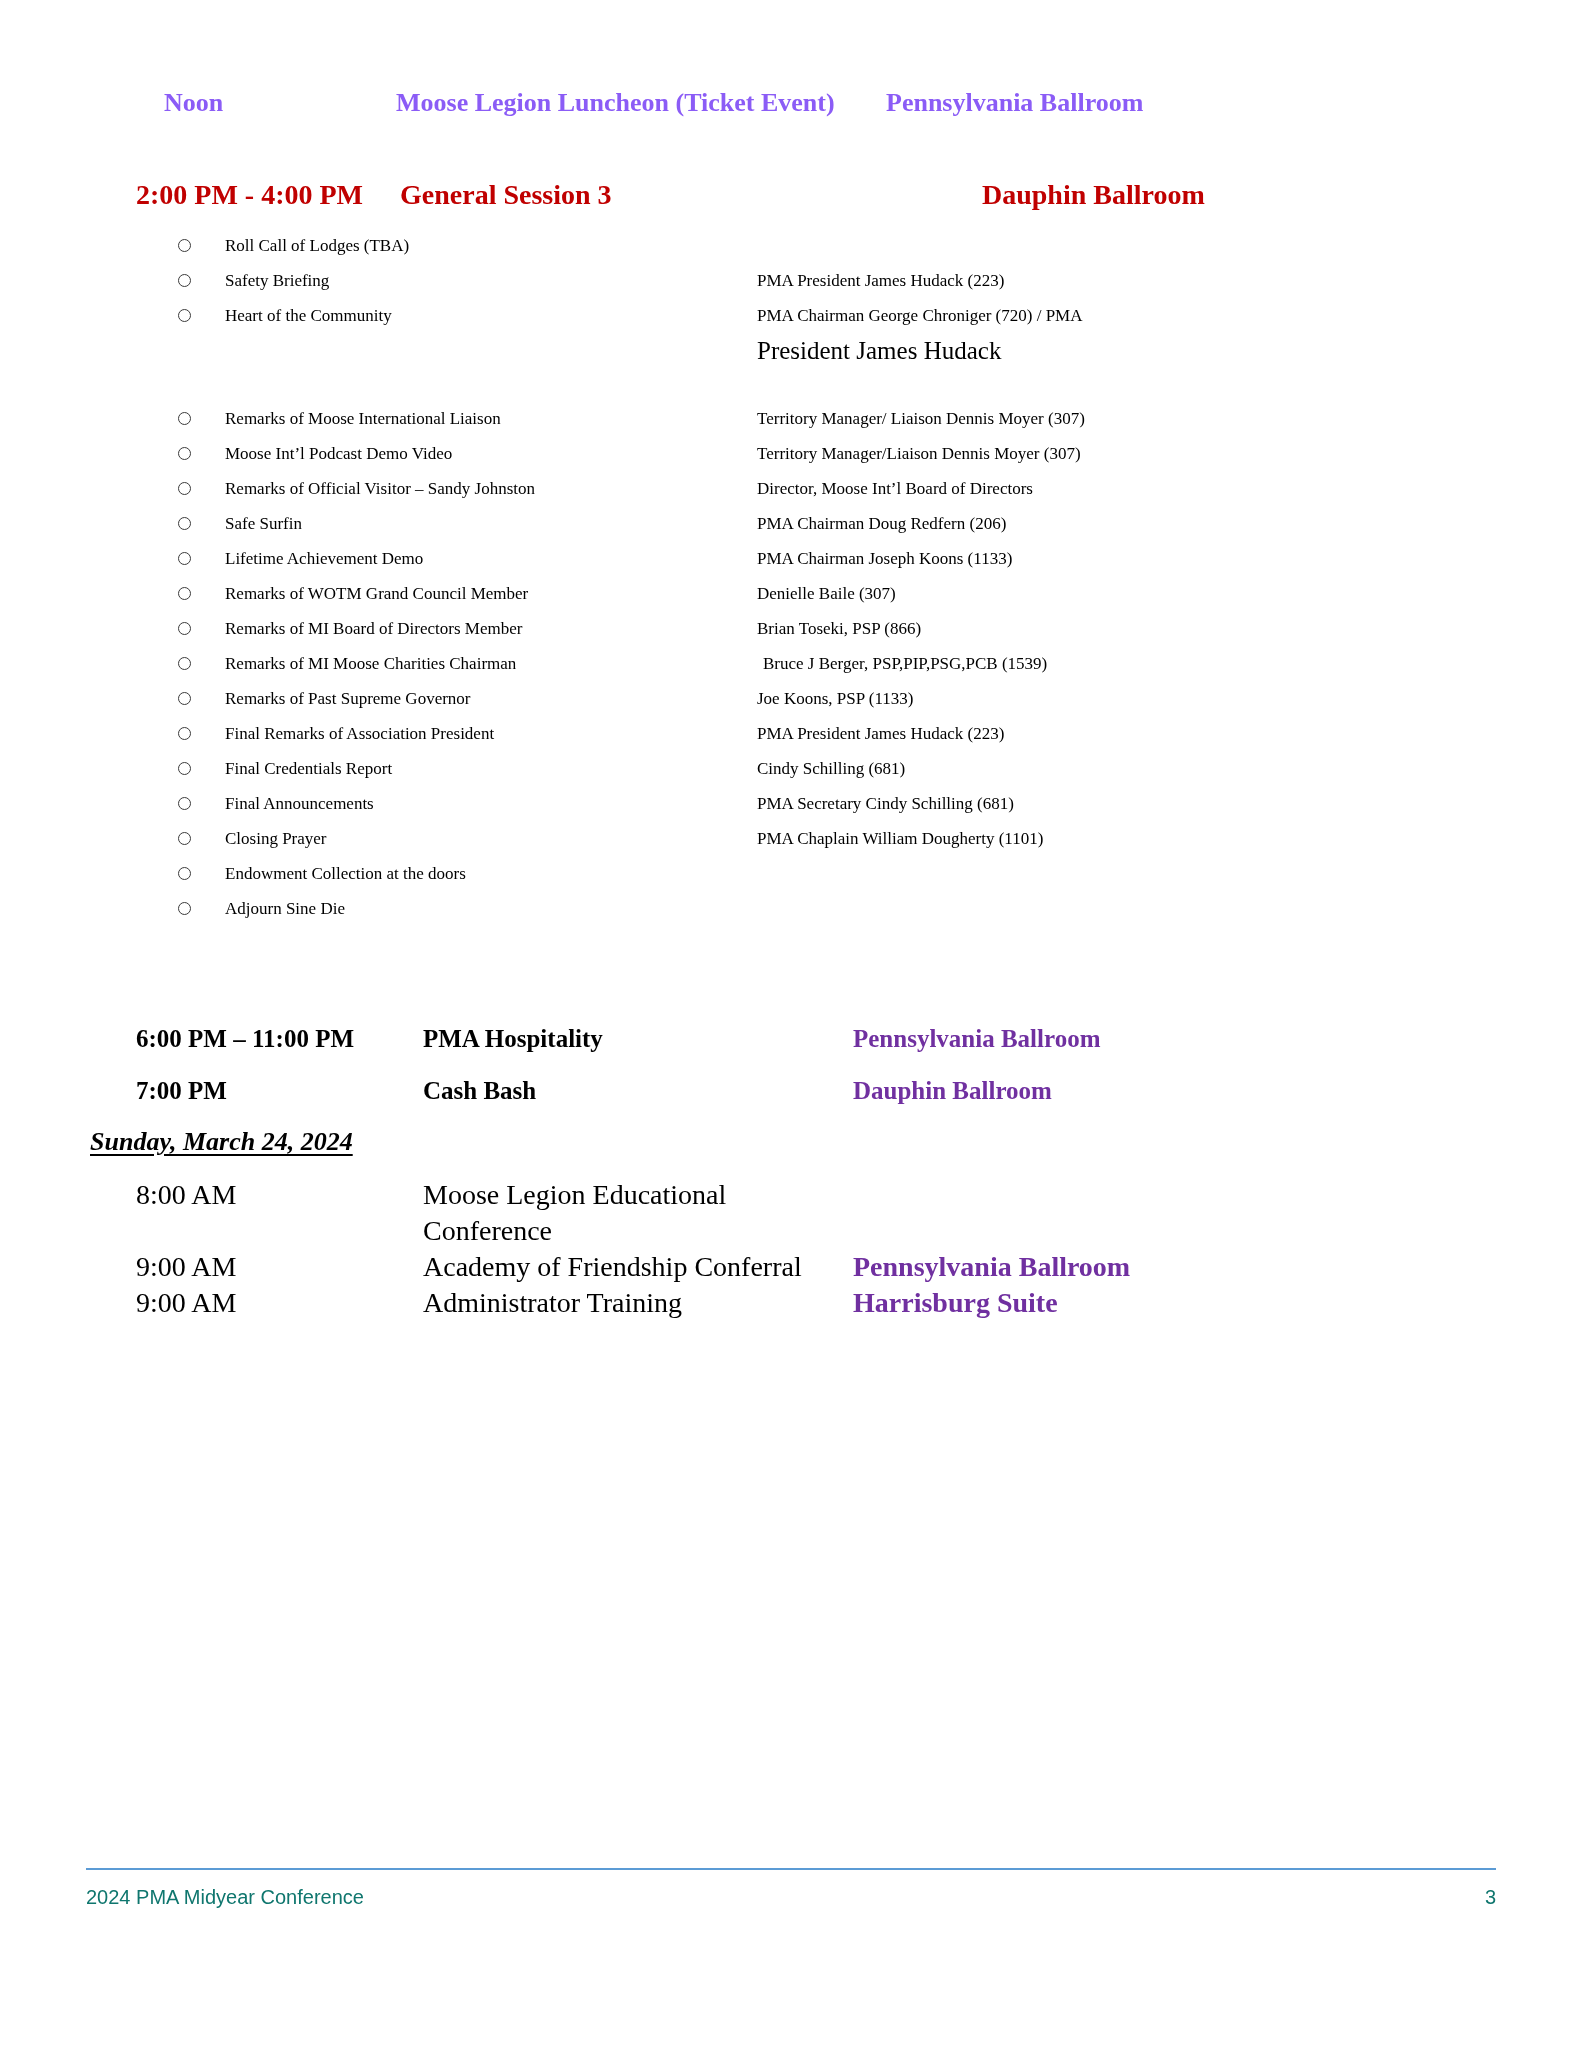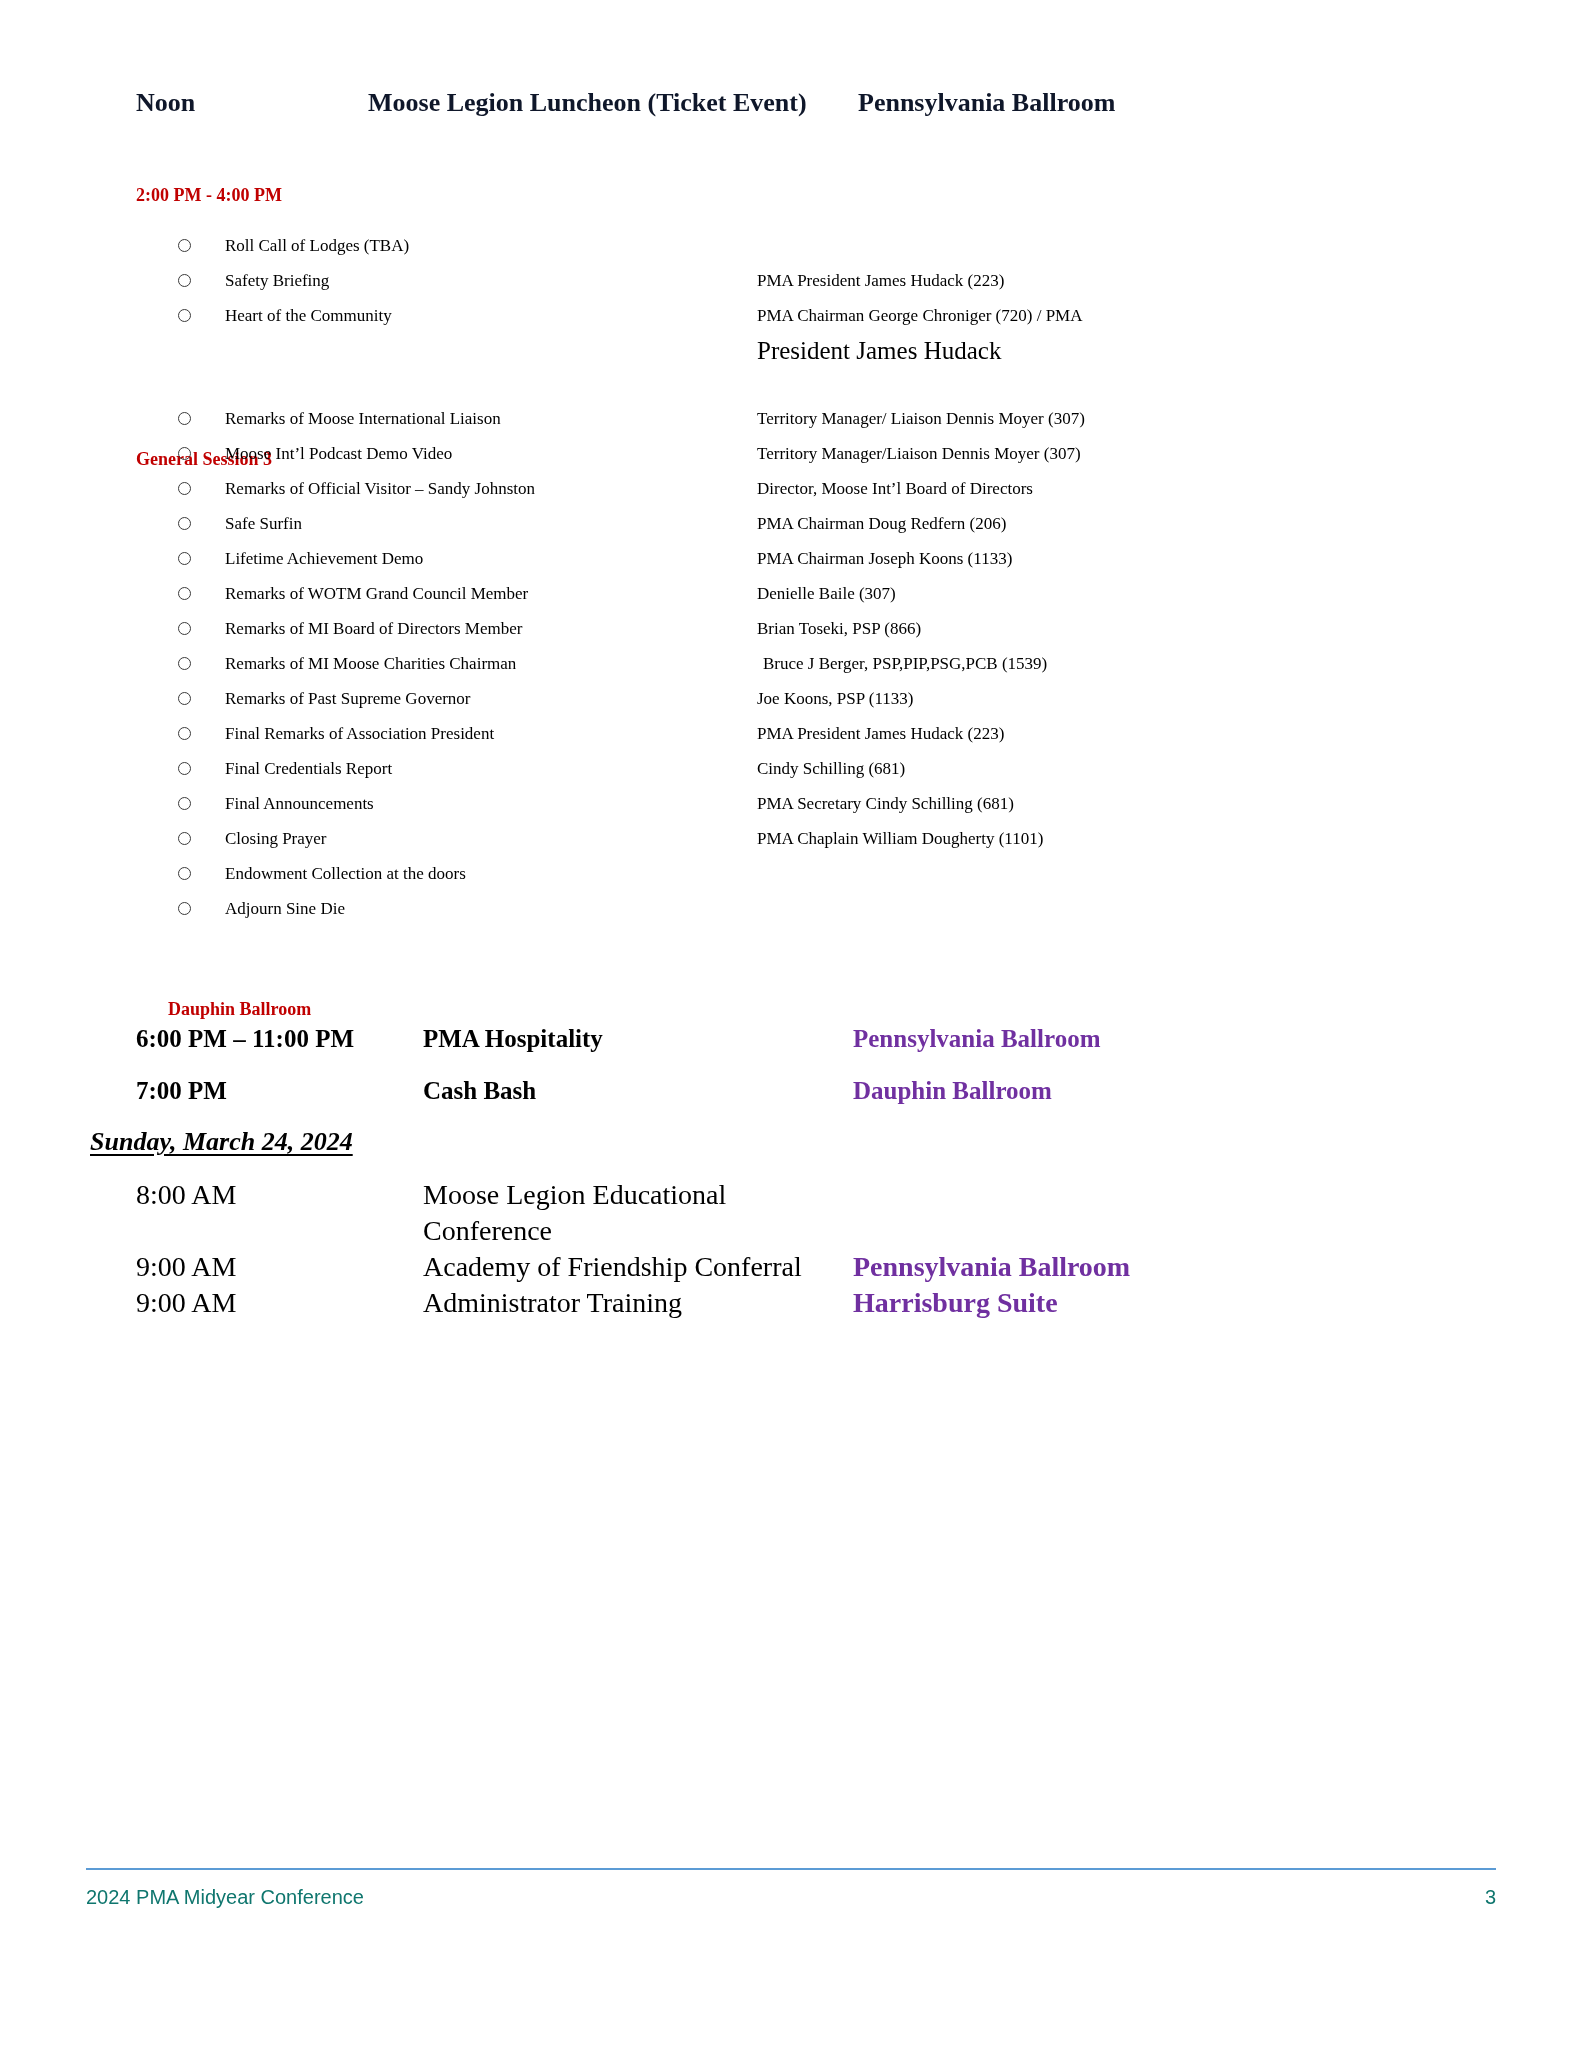--- a/index.html
+++ b/index.html
@@ -35,41 +35,41 @@
   .col-room   { flex: 1 1 auto; }
 
   
   .top-block {
     position: absolute;
     left: 136px;
     top: 86px;
     width: 1310px;
   }
   .purple-hdr {
-    color: #0f172a;
+    color: #8b5cf6;
     font-weight: bold;
     font-size: 26px;
     line-height: 34px;
+    margin-left: 28px;
   }
   .purple-hdr .col-time  { width: 232px; flex: 0 0 232px; }
   .purple-hdr .col-event { width: 490px; flex: 0 0 490px; }
 
   
   .red-block {
     position: absolute;
     left: 136px;
     top: 178px;
     width: 1310px;
   }
   .red-hdr {
     color: #C00000;
     font-weight: bold;
-    font-size: 18px;
+    font-size: 28px;
     line-height: 34px;
-    flex-direction: column;
   }
   .red-hdr .col-time  { width: 264px; flex: 0 0 264px; }
   .red-hdr .col-event { width: 550px; flex: 0 0 550px; }
   .red-hdr .col-room  { text-align: left; padding-left: 32px; }
 
   
   .agenda {
     position: absolute;
     left: 178px;
     top: 228px;

